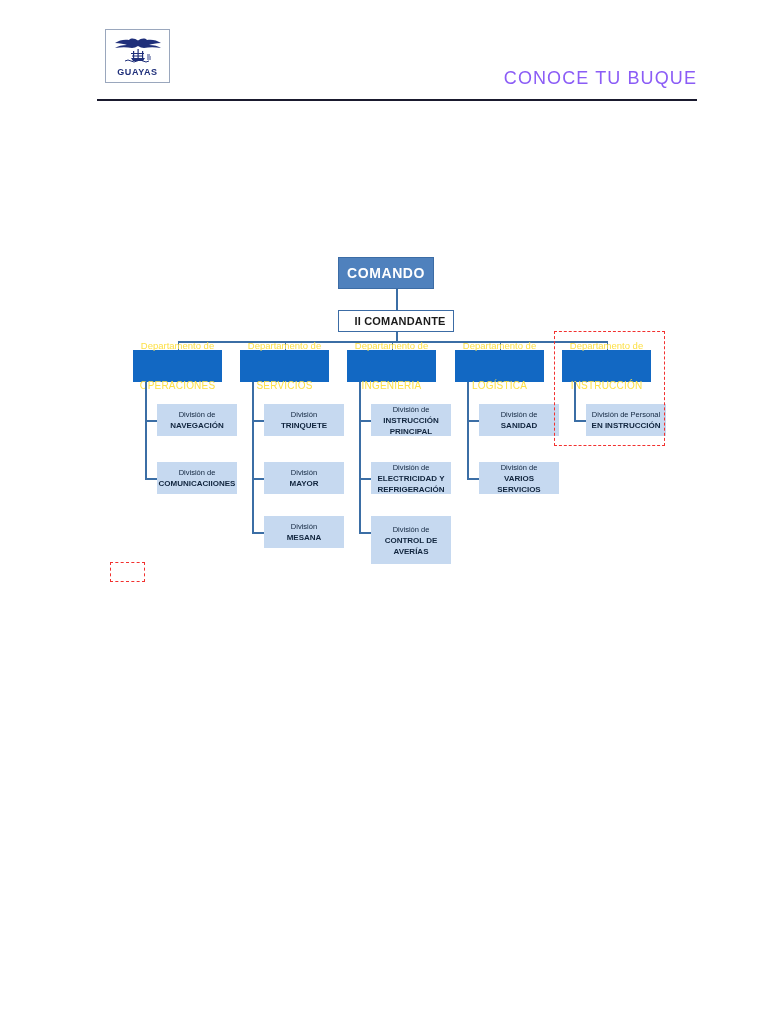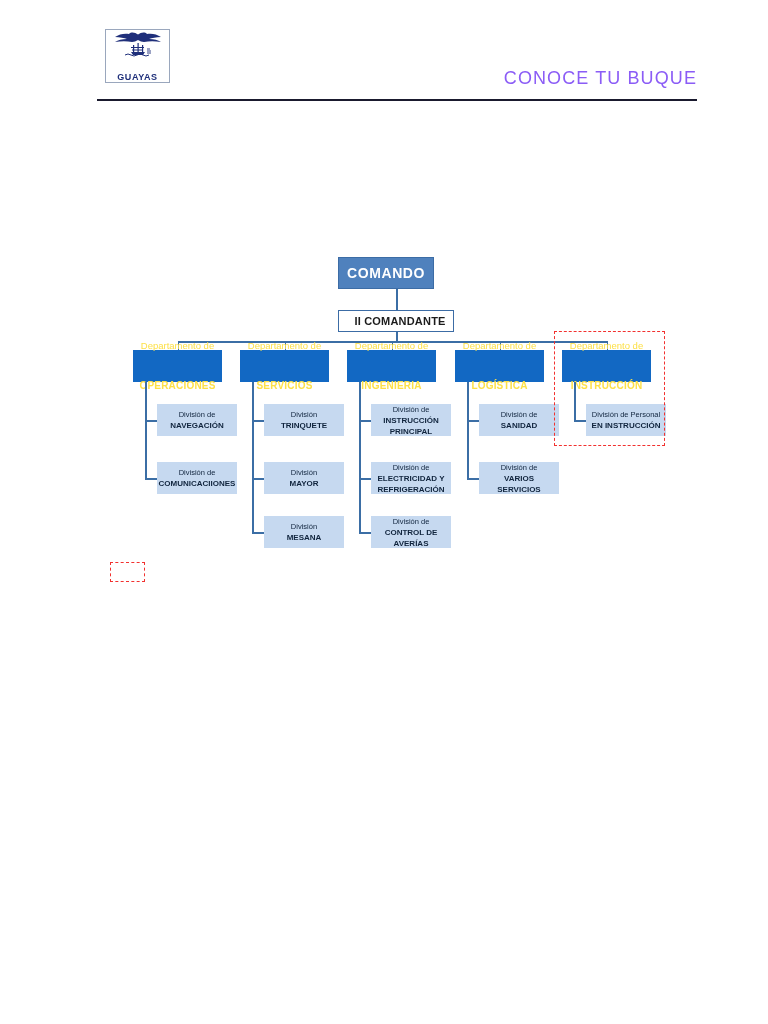--- a/index.html
+++ b/index.html
@@ -36,21 +36,21 @@
     left: 8px;
     top: 5px;
     width: 65px;
     height: 54px;
     border: 1px solid #9aa7bd;
     background: #ffffff;
     box-sizing: border-box;
     display: flex;
     flex-direction: column;
     align-items: center;
-    justify-content: space-between;
+    justify-content: center;
   }
   .logo-svg { display: block; }
   .logo-word {
     font-family: "Liberation Sans", sans-serif;
     font-size: 9px;
     font-weight: bold;
     letter-spacing: 0.6px;
     color: #1f2f7a;
     line-height: 10px;
     margin-top: 1px;
@@ -124,21 +124,21 @@
     padding-left: 8px;
   }
 
   .node.dept {
     background: #1268C3;
     border: 1px solid #1268C3;
     color: #fde047;
     line-height: 12px;
   }
   .node.dept .l1 { font-size: 9.5px; font-weight: normal; }
-  .node.dept .l2 { font-size: 10px; font-weight: bold; letter-spacing: 0.2px; margin-top: 28px; }
+  .node.dept .l2 { font-size: 10px; font-weight: normal; letter-spacing: 0.2px; margin-top: 28px; }
 
   .node.div {
     background: #C6D9F0;
     border: none;
     color: #10243d;
     line-height: 11px;
     padding: 2px 3px;
   }
   .node.div .l1 { font-size: 7.5px; font-weight: normal; }
   .node.div .l2 { font-size: 8px; font-weight: bold; }
@@ -255,21 +255,21 @@
       <div class="node div" style="left: 371px; top: 404px; width: 80px; height: 32px;">
         <span class="l1">División de</span>
         <span class="l2">INSTRUCCIÓN PRINCIPAL</span>
       </div>
       <div class="line h" style="left: 359px; top: 478px; width: 12px;"></div>
       <div class="node div" style="left: 371px; top: 462px; width: 80px; height: 32px;">
         <span class="l1">División de</span>
         <span class="l2">ELECTRICIDAD Y REFRIGERACIÓN</span>
       </div>
       <div class="line h" style="left: 359px; top: 532px; width: 12px;"></div>
-      <div class="node div" style="left: 371px; top: 516px; width: 80px; height: 32px;">
+      <div class="node div" style="left: 371px; top: 516px; width: 80px; height: 48px;">
         <span class="mix">División de <b>CONTROL DE AVERÍAS</b></span>
       </div>
       <div class="line v" style="left: 499.5px; top: 341px; height: 9px;"></div>
       <div class="node dept" style="left: 455px; top: 350px; width: 89px; height: 32px;">
         <span class="l1">Departamento de</span>
         <span class="l2">LOGÍSTICA</span>
       </div>
       <div class="line v" style="left: 467px; top: 382px; height: 96px;"></div>
       <div class="line h" style="left: 467px; top: 420px; width: 12px;"></div>
       <div class="node div" style="left: 479px; top: 404px; width: 80px; height: 32px;">

